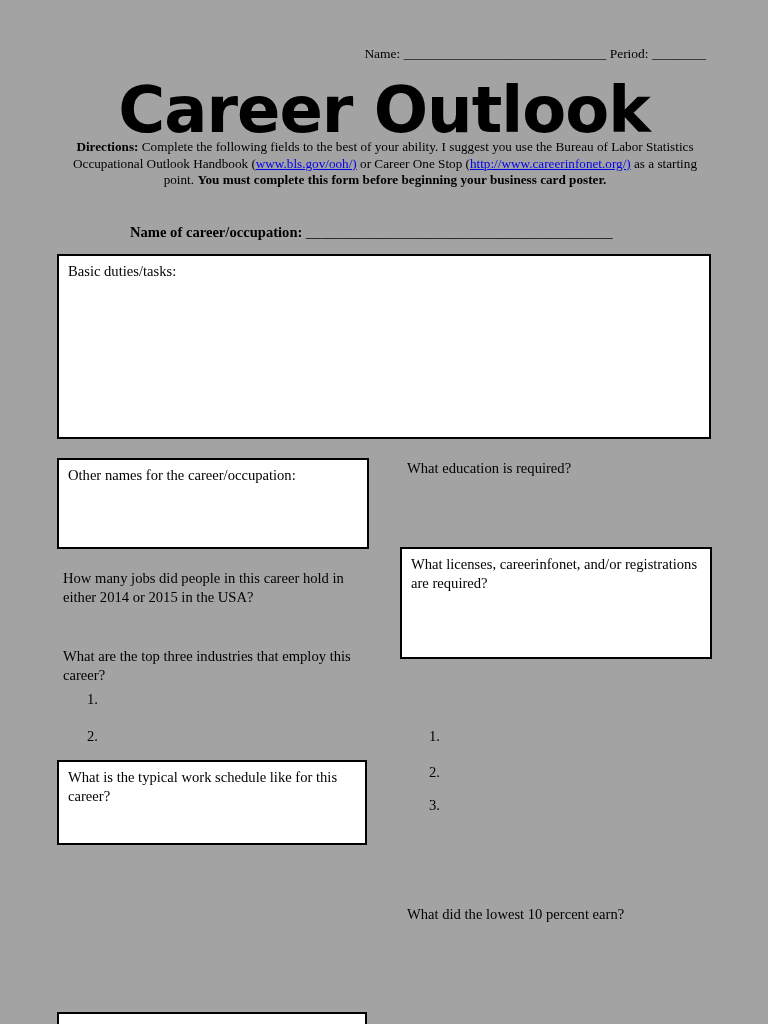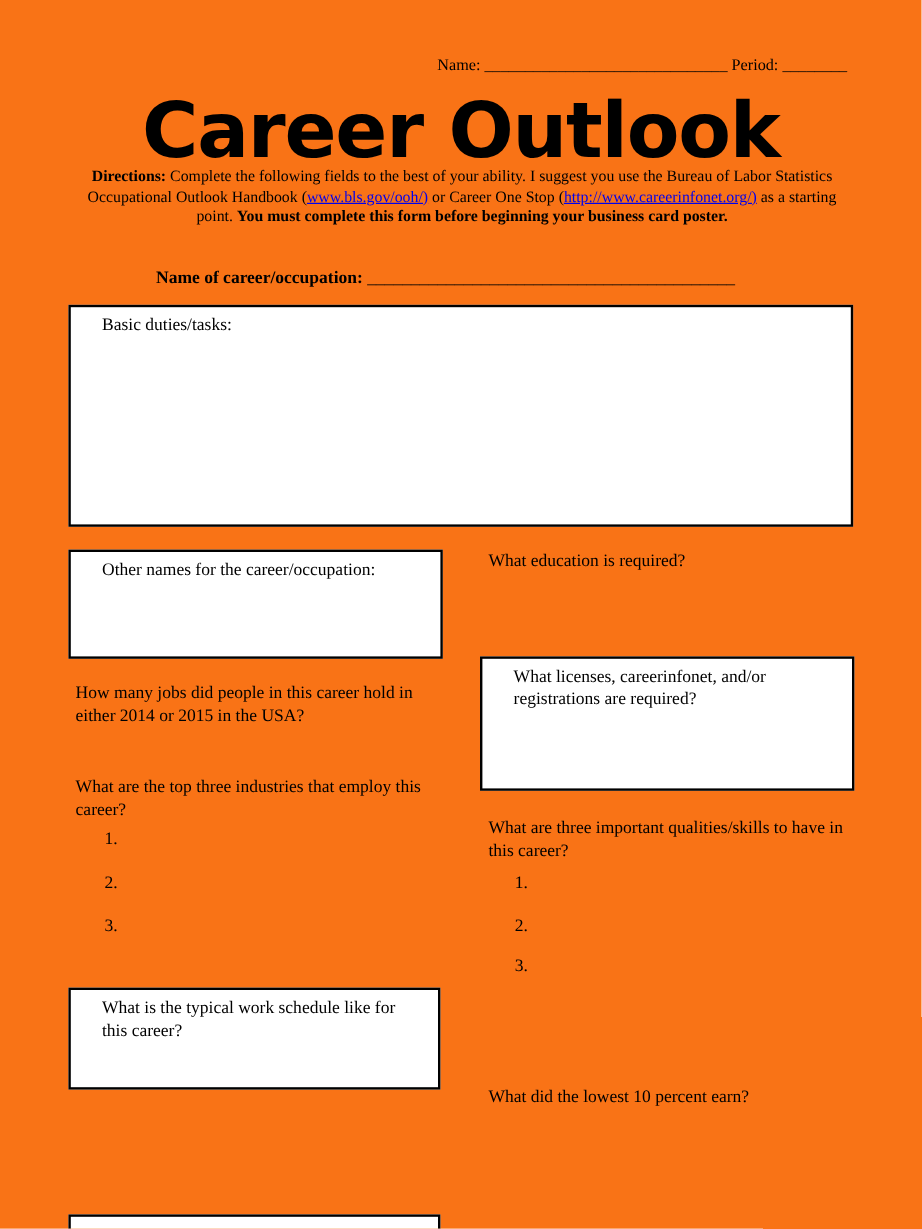--- a/index.html
+++ b/index.html
@@ -1,44 +1,44 @@
 <!DOCTYPE html>
 <html style="--link-color: #0000EE;"><head>
 <meta charset="utf-8">
 <style>
   html,body { margin:0; padding:0; background:#ffffff; }
   .page {
     position:relative; width:768px; height:1024px; overflow:hidden;
-    background:#f97316; color:#000;
+    background:#a3a3a3; color:#000;
     font-family:"Liberation Serif", serif;
   }
   .abs { position:absolute; }
   .bold { font-weight:bold; }
   .hdr { top:46px; right:62px; font-size:13.5px; }
   .title {
     top:78px; left:0; width:768px; margin:0; text-align:center;
     font-family:"DejaVu Sans", sans-serif; font-weight:bold;
     font-size:64px; line-height:1; letter-spacing:-1px; white-space:nowrap;
   }
   .directions { top:139px; left:62px; width:646px; margin:0; font-size:13.2px; line-height:16.6px;text-align:center; }
   a.link { color:var(--link-color,#0000EE); text-decoration:underline; cursor:pointer; }
   .career-line { top:224px; left:130px; font-size:14.6px; }
   .box {
-    border:2px solid #000; box-sizing:border-box; padding:6px 26px;
+    border:2px solid #000; box-sizing:border-box; padding:6px 9px;
     font-size:14.6px; line-height:1.28; background:#fff;
   }
   .q { font-size:14.6px; line-height:1.28; margin:0; }
   .duties      { left:57px;  top:254px; width:654px; height:185px; }
   .other-names { left:57px;  top:458px; width:312px; height:91px;  }
   .jobs-q      { left:63px;  top:569px; width:302px; }
   .jobs-blank  { left:63px;  top:622px; }
   .industries-q{ left:63px;  top:647px; width:302px; }
   .li          { width:40px; }
   .l1 { left:87px; top:690px; } .l2 { left:87px; top:727px; } .l3 { left:87px; top:763px; }
-  .schedule    { left:57px;  top:823px; width:310px; height:85px; }
+  .schedule    { left:57px;  top:760px; width:310px; height:85px; }
   .injuries-q  { left:63px;  top:904px; width:306px; }
   .education-q { left:407px; top:459px; width:295px; }
   .licenses    { left:400px; top:547px; width:312px; height:112px; }
   .qualities-q { left:407px; top:681px; width:296px; }
   .r1 { left:429px; top:727px; } .r2 { left:429px; top:763px; } .r3 { left:429px; top:796px; }
   .wage-q      { left:407px; top:834px; width:292px; }
   .lowest-q    { left:407px; top:905px; width:300px; }
   .bottom-partial { left:57px; top:1012px; width:310px; height:40px; }
 </style>
 </head>
@@ -65,21 +65,20 @@
   <p class="abs q li l2">2.</p>
   <p class="abs q li l3">3.</p>
 
   <div class="abs box schedule"><span>What is the typical work schedule like for this career?</span></div>
 
 
   <p class="abs q education-q">What education is required?</p>
 
   <div class="abs box licenses"><span>What licenses, careerinfonet, and/or registrations are required?</span></div>
 
-  <p class="abs q qualities-q">What are three important qualities/skills to have in this career?</p>
   <p class="abs q li r1">1.</p>
   <p class="abs q li r2">2.</p>
   <p class="abs q li r3">3.</p>
 
   <p class="abs q lowest-q">What did the lowest 10 percent earn?</p>
 
   <div class="abs box bottom-partial"></div>
 
 </div>
 

